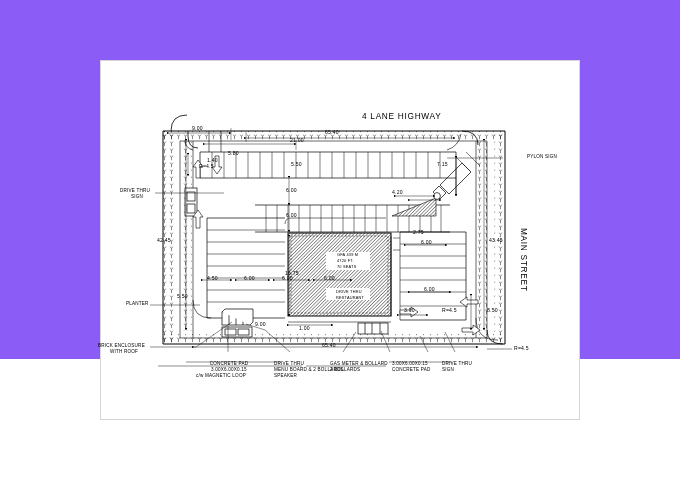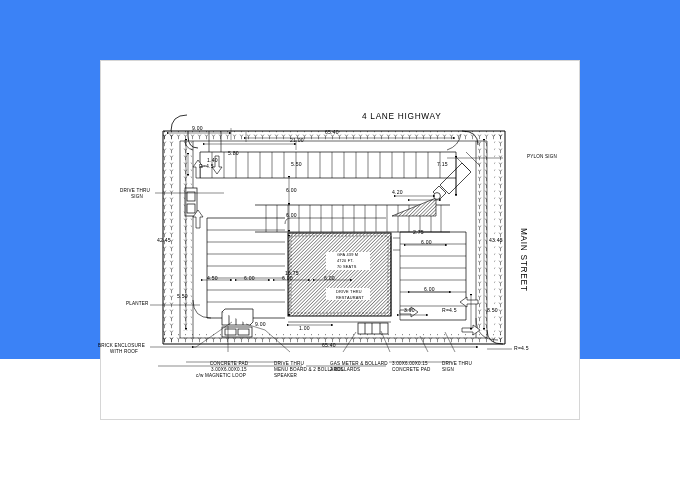--- a/index.html
+++ b/index.html
@@ -1,18 +1,18 @@
 <!DOCTYPE html>
 <html><head>
 <meta charset="utf-8">
 <style>
   html,body{margin:0;padding:0;background:#ffffff;}
   body{width:680px;height:481px;overflow:hidden;
        font-family:"Liberation Sans", sans-serif;}
-  #sheet{position:relative;width:680px;height:359px;background:#3b82f6;}
+  #sheet{position:relative;width:680px;height:359px;background:#8b5cf6;}
   #page-frame{position:absolute;left:100px;top:60px;width:480px;height:360px;
        border:1px solid #d6d6d6;background:#fff;box-sizing:border-box;}
   #plan{position:absolute;left:0;top:0;width:680px;height:481px;}
   .lbl{position:absolute;font-family:"Liberation Sans", sans-serif;
        color:#000;white-space:pre;line-height:1.05;letter-spacing:.2px;}
   .dim{font-size:5.1px;}
   .note{font-size:4.6px;}
   .note2{font-size:4.6px;text-align:center;}
   .hdr{font-size:8.3px;letter-spacing:.7px;}
   .bldg{font-size:3.9px;line-height:1.35;}

